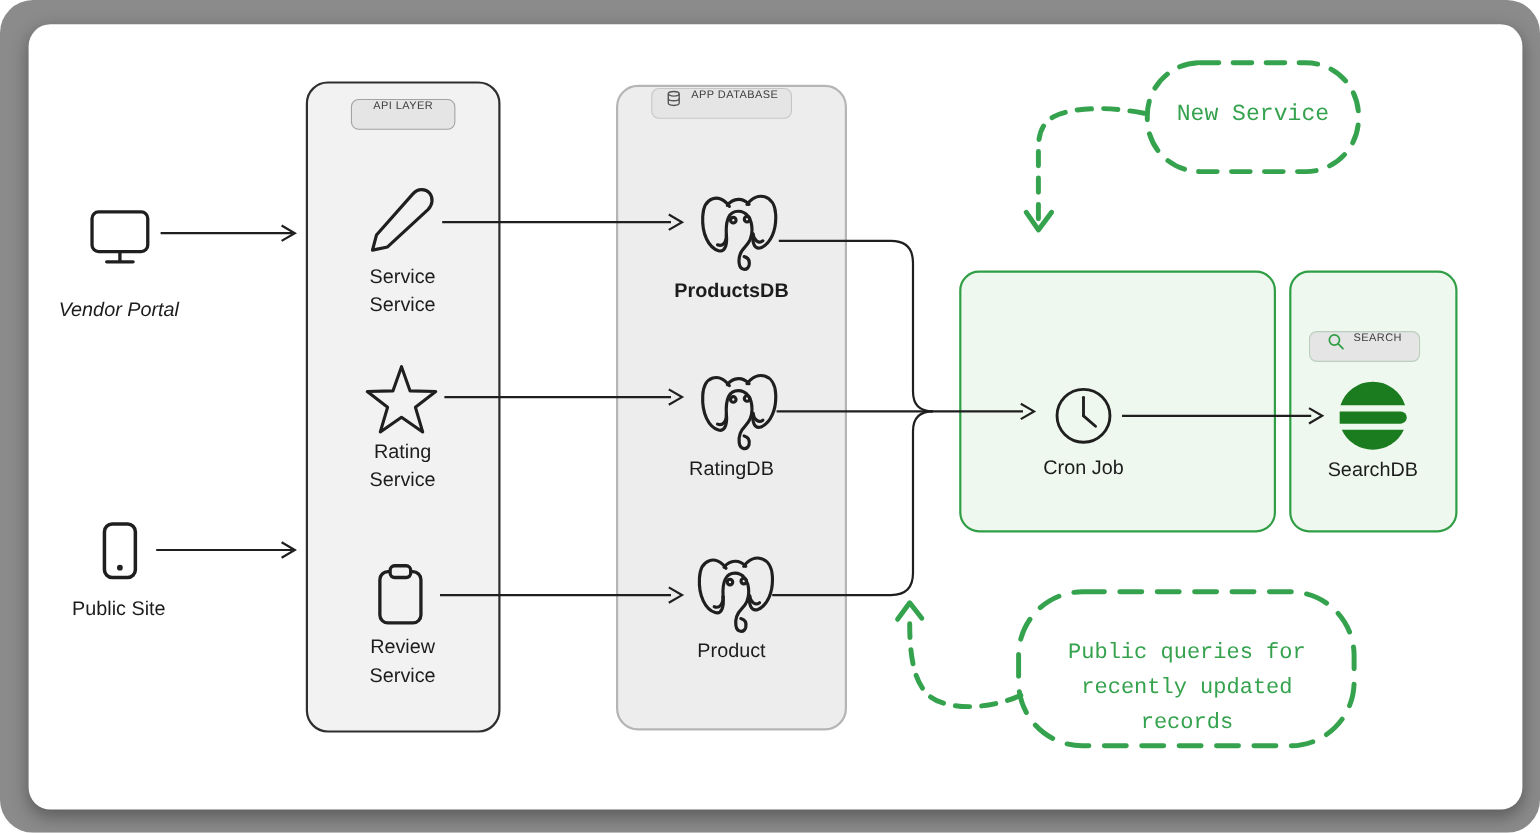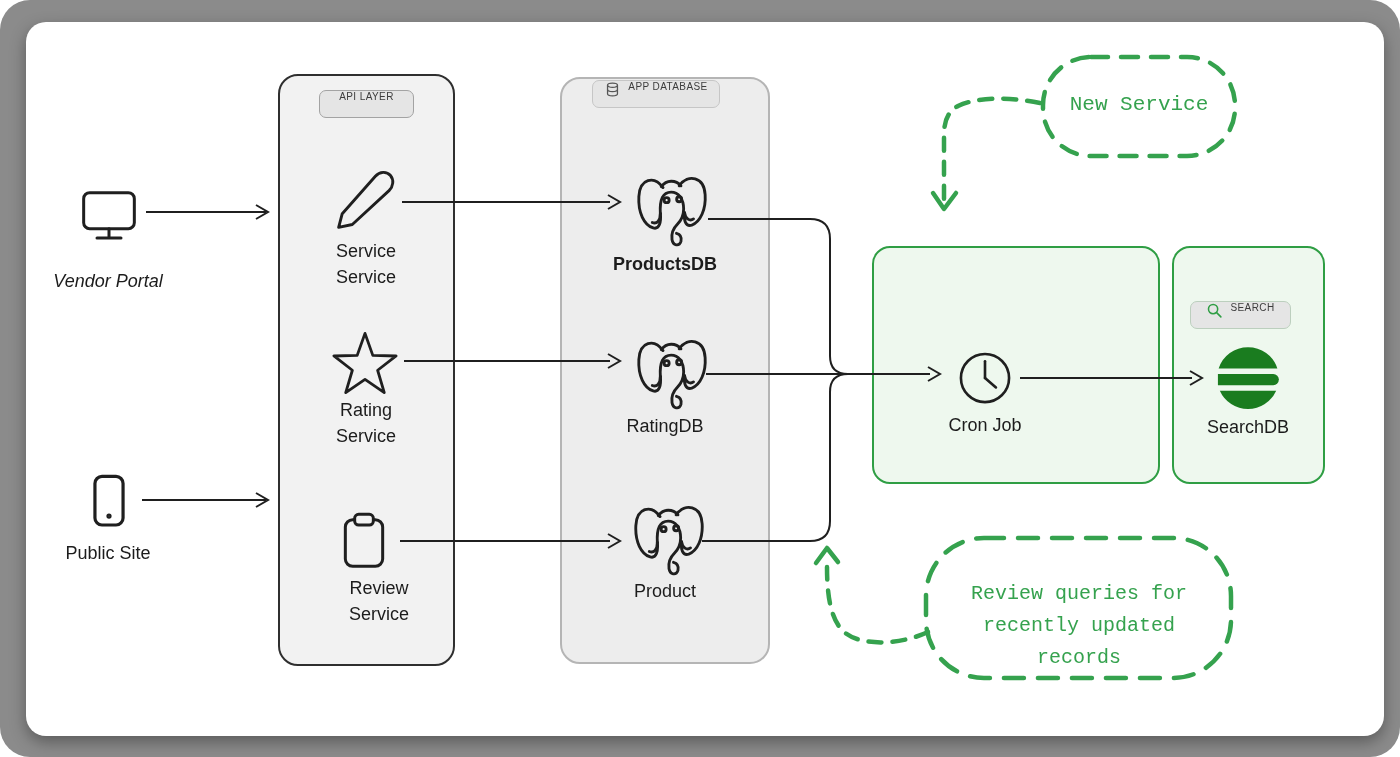--- a/index.html
+++ b/index.html
@@ -112,21 +112,21 @@
     <div>Rating</div>
     <div>Service</div>
   </div>
 
   <div class="abs" style="left:332px;top:506px;">
     <svg width="64" height="70" viewBox="0 0 96 100" fill="none" stroke="#1f1f1f" stroke-width="4.5" stroke-linecap="round" stroke-linejoin="round">
       <rect x="20" y="18" width="56" height="70" rx="11"></rect>
       <rect x="34" y="10" width="28" height="16" rx="6" fill="#f2f2f2"></rect>
     </svg>
   </div>
-  <div class="node-label" style="left:309px;top:575px;width:140px;">
+  <div class="node-label" style="left:296px;top:575px;width:140px;">
     <div>Review</div>
     <div>Service</div>
   </div>
 
   <div class="badge" style="left:592px;top:80px;width:128px;height:28px;border:1.5px solid #c6c6c6;">
     <svg width="17" height="17" viewBox="0 0 24 24" fill="none" stroke="#555" stroke-width="1.8">
       <ellipse cx="12" cy="6" rx="7" ry="3"></ellipse>
         <path d="M5 6 V18 A7 3 0 0 0 19 18 V6"></path>
         <path d="M5 12 A7 3 0 0 0 19 12"></path>
     </svg>
@@ -194,14 +194,14 @@
   <div class="abs" style="left:1210px;top:340px;">
     <svg width="76" height="76" viewBox="0 0 96 96" fill="#1a7c1f">
       <path d="M10.9 36 A39 39 0 0 1 85.1 36 Z"></path>
       <path d="M10 43 H80 A7 7 0 0 1 87 50 A7 7 0 0 1 80 57 H10 Z"></path>
       <path d="M12.4 64 A39 39 0 0 0 83.6 64 Z"></path>
     </svg>
   </div>
   <div class="node-label" style="left:1178px;top:414px;width:140px;">SearchDB</div>
 
   <div class="ann-text" style="left:1053px;top:93px;width:172px;font-size:21px;">New Service</div>
-  <div class="ann-text" style="left:938px;top:578px;width:282px;font-size:20px;line-height:32px;">Review queries for recently updated records</div>
+  <div class="ann-text" style="left:938px;top:578px;width:282px;font-size:20px;line-height:32px;">Public queries for recently updated records</div>
 </div>
 
 </body></html>

